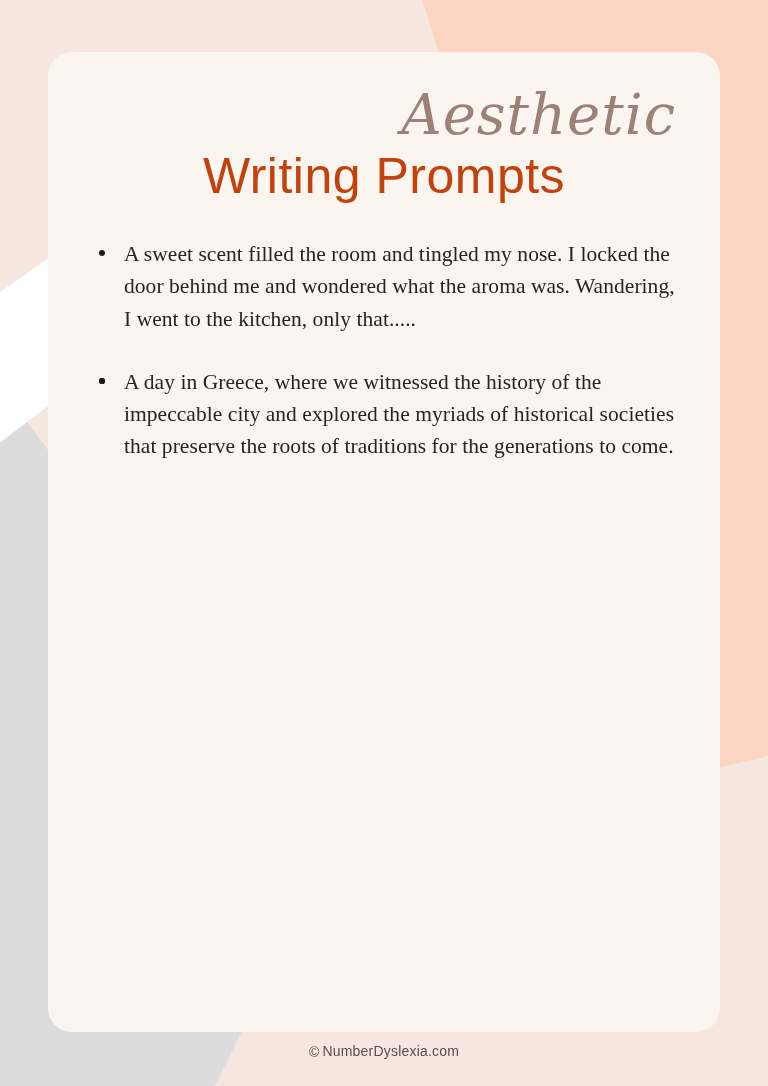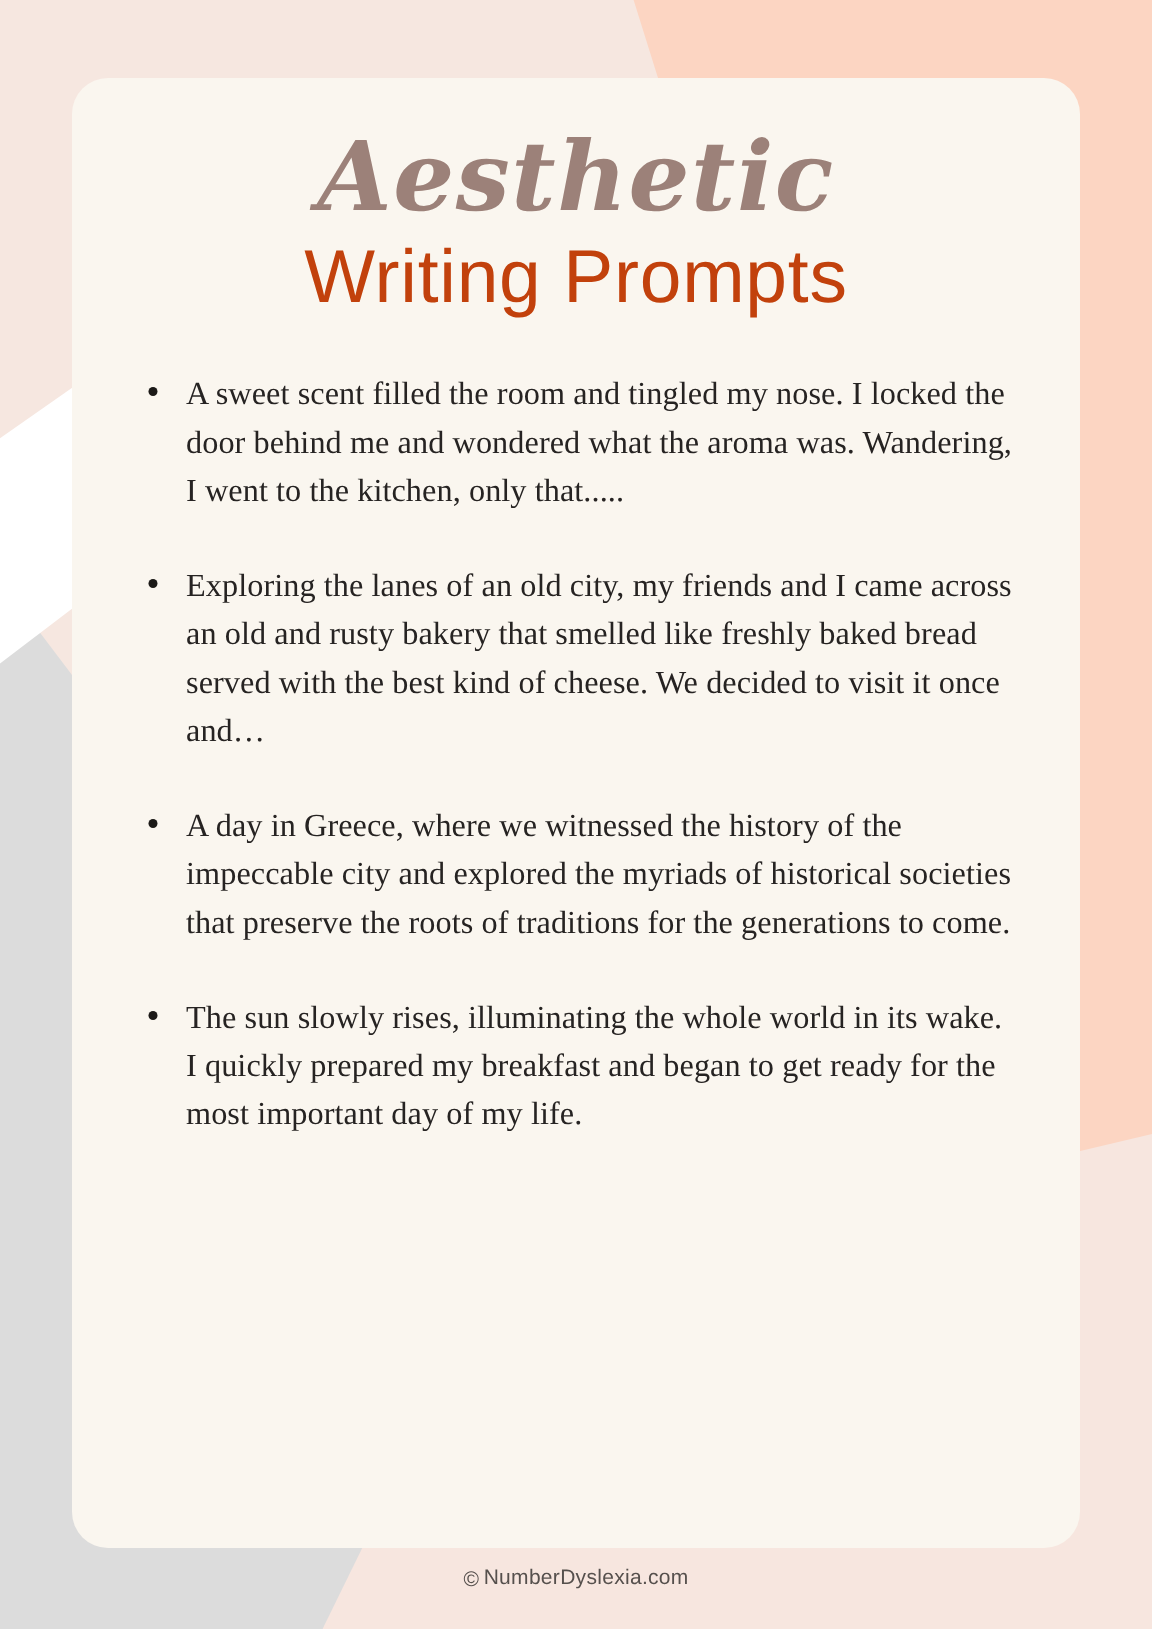--- a/index.html
+++ b/index.html
@@ -89,25 +89,25 @@
     height: 980px;
     background: #faf6ef;
     border-radius: 24px;
     box-sizing: border-box;
     padding: 34px 44px 18px 44px;
   }
 
   
   .title-script {
     margin: 0;
-    text-align: center;
+    text-align: right;
     font-family: "DejaVu Serif", serif;
     font-style: italic;
-    font-weight: 700;
-    font-size: 64px;
+    font-weight: 400;
+    font-size: 56px;
     line-height: 1.02;
     letter-spacing: 1px;
     color: #9c8179;
   }
   .title-sub {
     margin: 6px 0 0 0;
     text-align: center;
     font-family: "Liberation Sans", sans-serif;
     font-weight: 400;
     font-size: 50px;
@@ -185,32 +185,27 @@
     <ul class="prompt-list">
 
       <li class="prompt-item">
         <span class="prompt-bullet"></span>
         <span>A sweet scent filled the room and tingled my nose. I locked the door behind me and wondered what the aroma was. Wandering, I went to the kitchen, only that.....</span>
       </li>
 
 
       <li class="prompt-item">
         <span class="prompt-bullet"></span>
-        <span>Exploring the lanes of an old city, my friends and I came across an old and rusty bakery that smelled like freshly baked bread served with the best kind of cheese. We decided to visit it once and…</span>
       </li>
 
       <li class="prompt-item">
         <span class="prompt-bullet"></span>
         <span>A day in Greece, where we witnessed the history of the impeccable city and explored the myriads of historical societies that preserve the roots of traditions for the generations to come.</span>
       </li>
 
-      <li class="prompt-item">
-        <span class="prompt-bullet"></span>
-        <span>The sun slowly rises, illuminating the whole world in its wake. I quickly prepared my breakfast and began to get ready for the most important day of my life.</span>
-      </li>
 
     </ul>
   </div>
 
   <div class="footer">
     <span class="footer-copy">©</span><span>NumberDyslexia.com</span>
   </div>
 
 </div>
 

